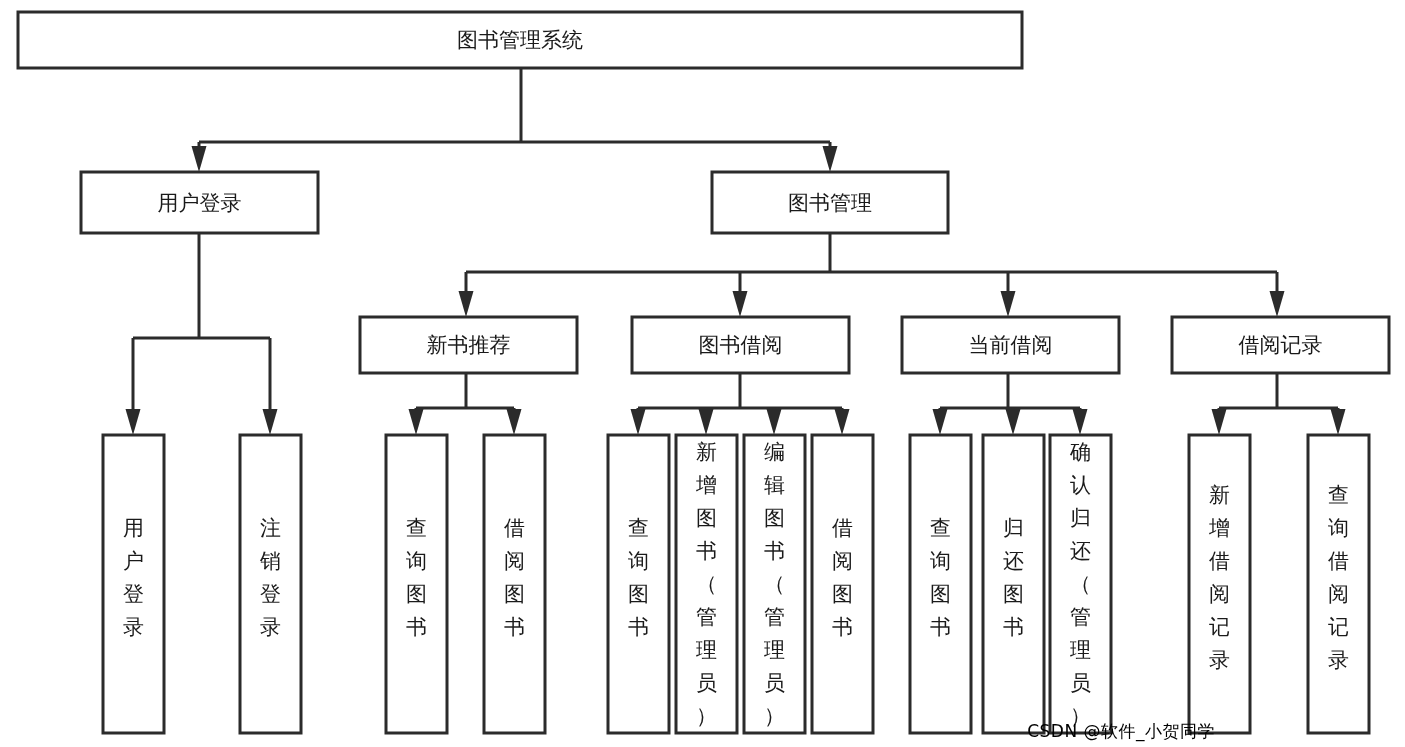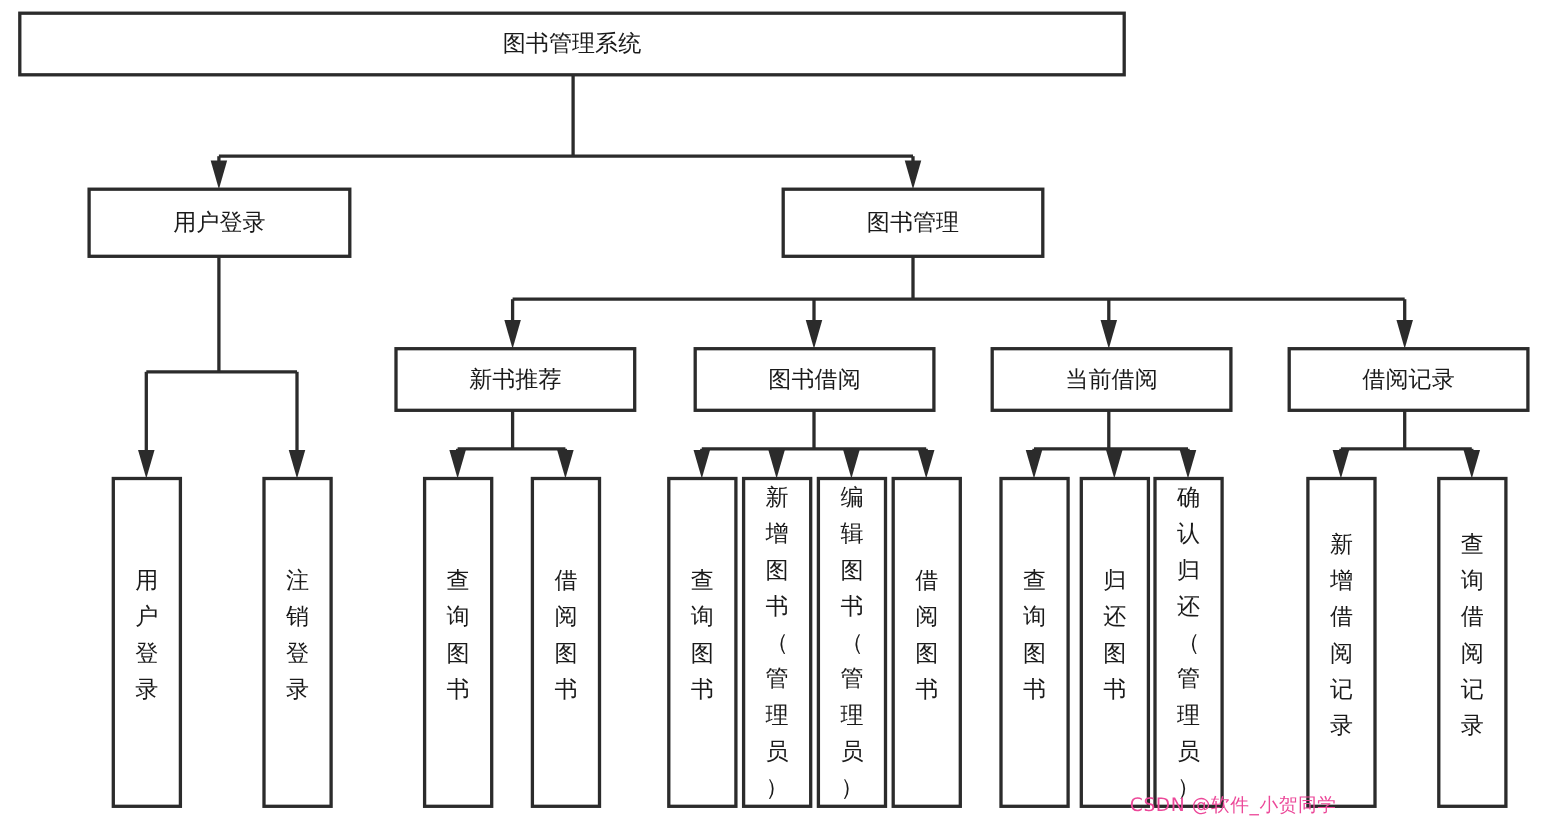--- a/index.html
+++ b/index.html
@@ -55,21 +55,21 @@
     fill: #1a1a1a;
     font-size: 21px;
     text-anchor: middle;
   }
   .watermark {
     position: absolute;
     right: 10px;
     bottom: 4px;
     font-family: "DejaVu Sans", "Liberation Sans", sans-serif;
     font-size: 17px;
-    color: #ec4899;
+    color: #000000;
     white-space: nowrap;
     letter-spacing: 0.5px;
     user-select: none;
   }
 </style>
 </head>
 <body>
 
 <div id="diagram-root">
   <svg id="flow-svg" viewBox="0 0 1405 747">

